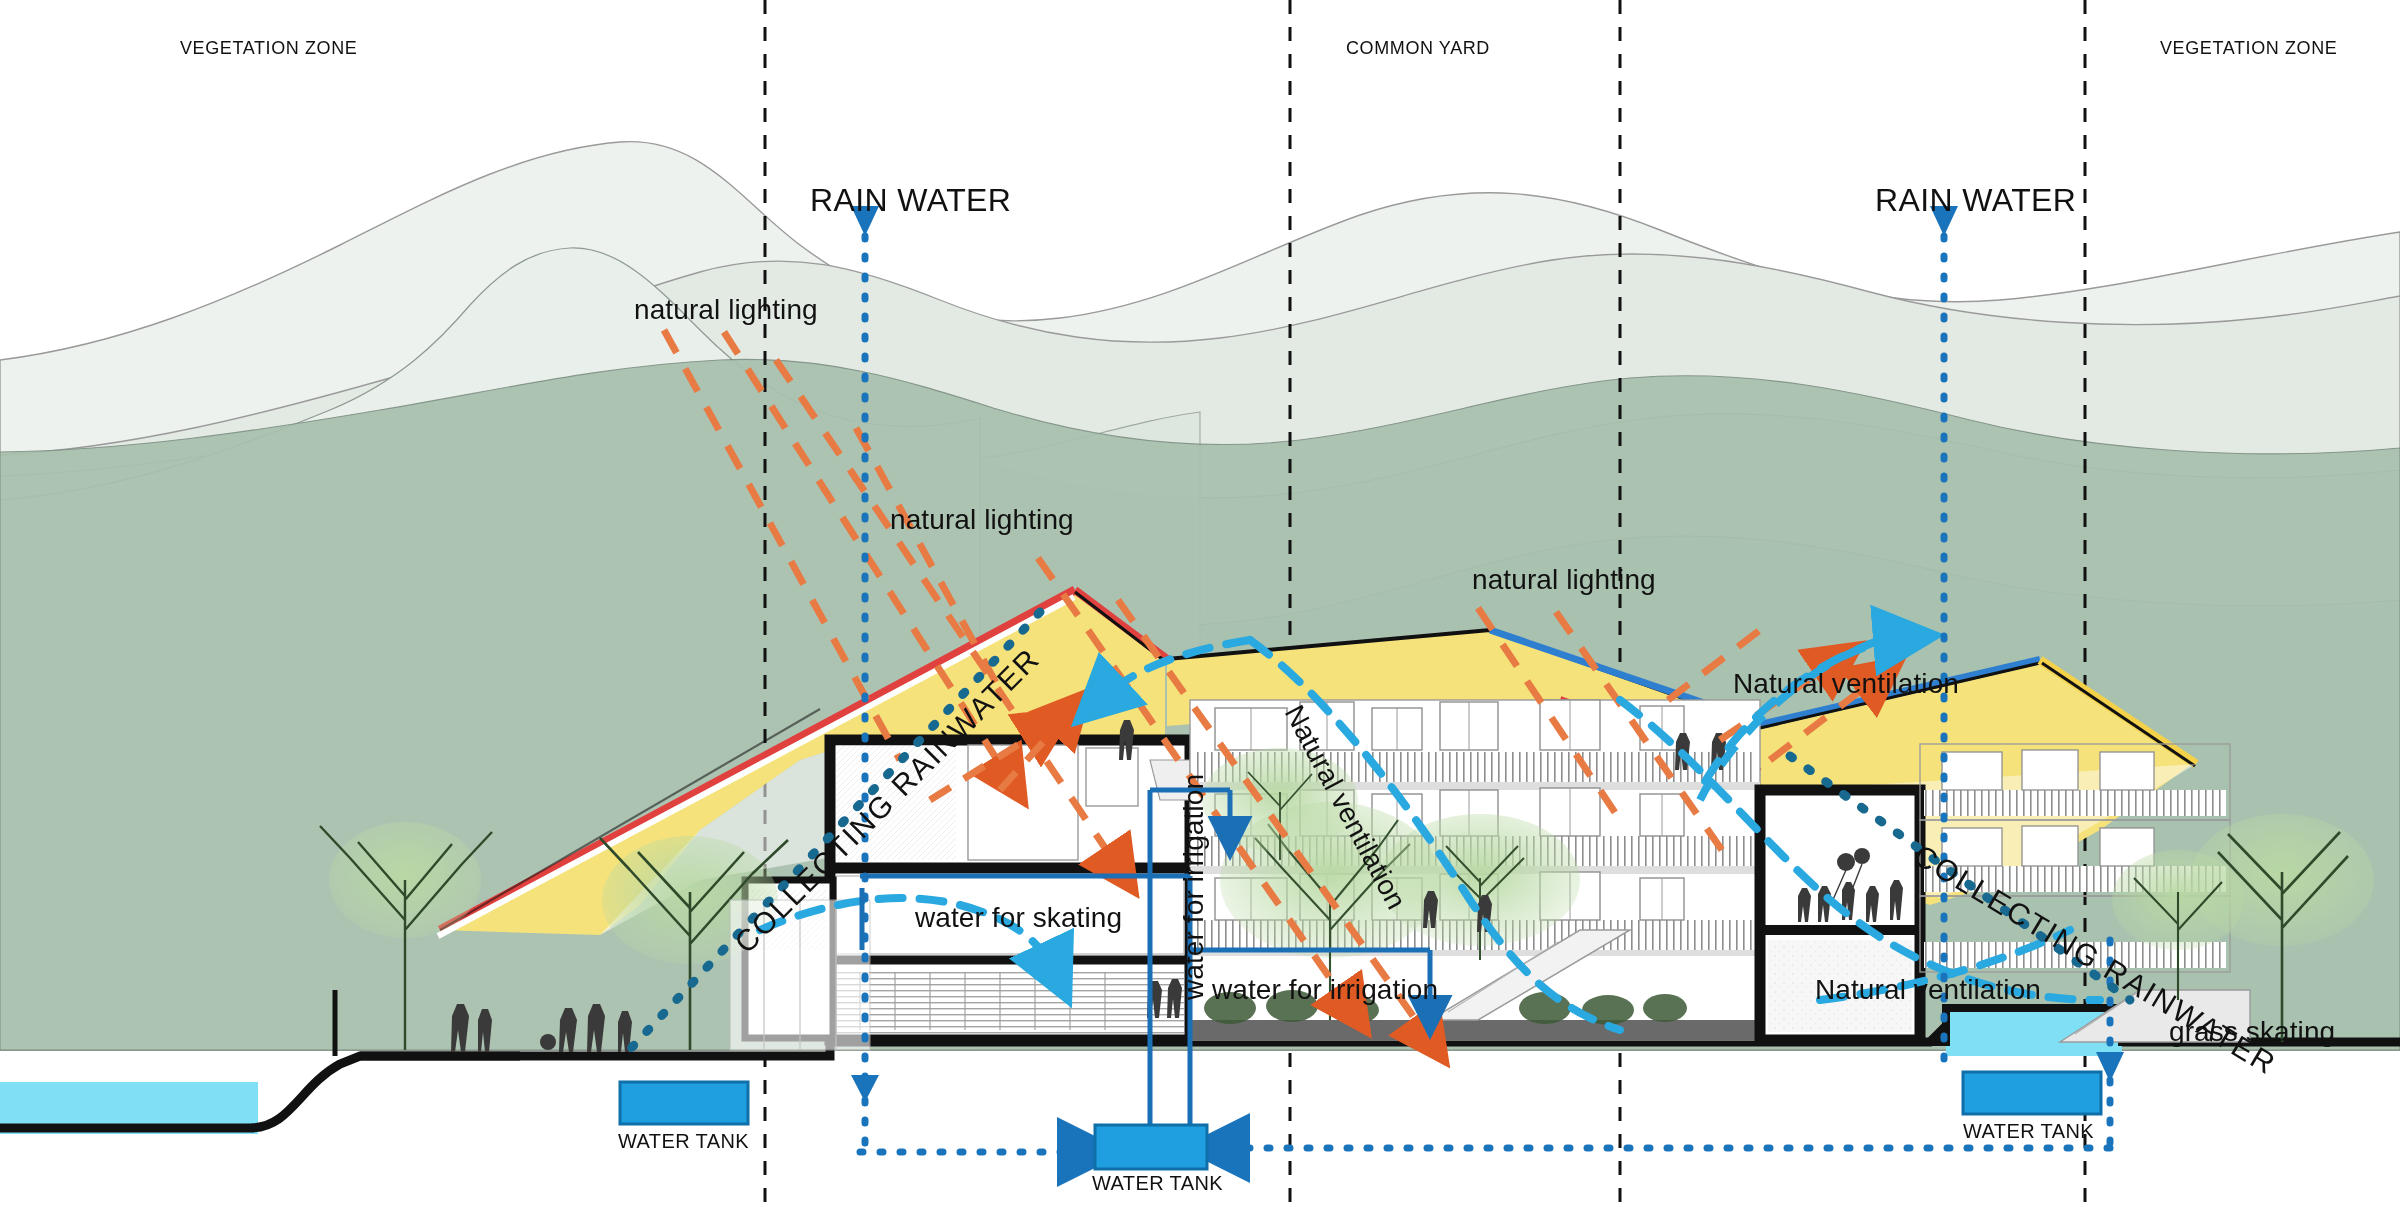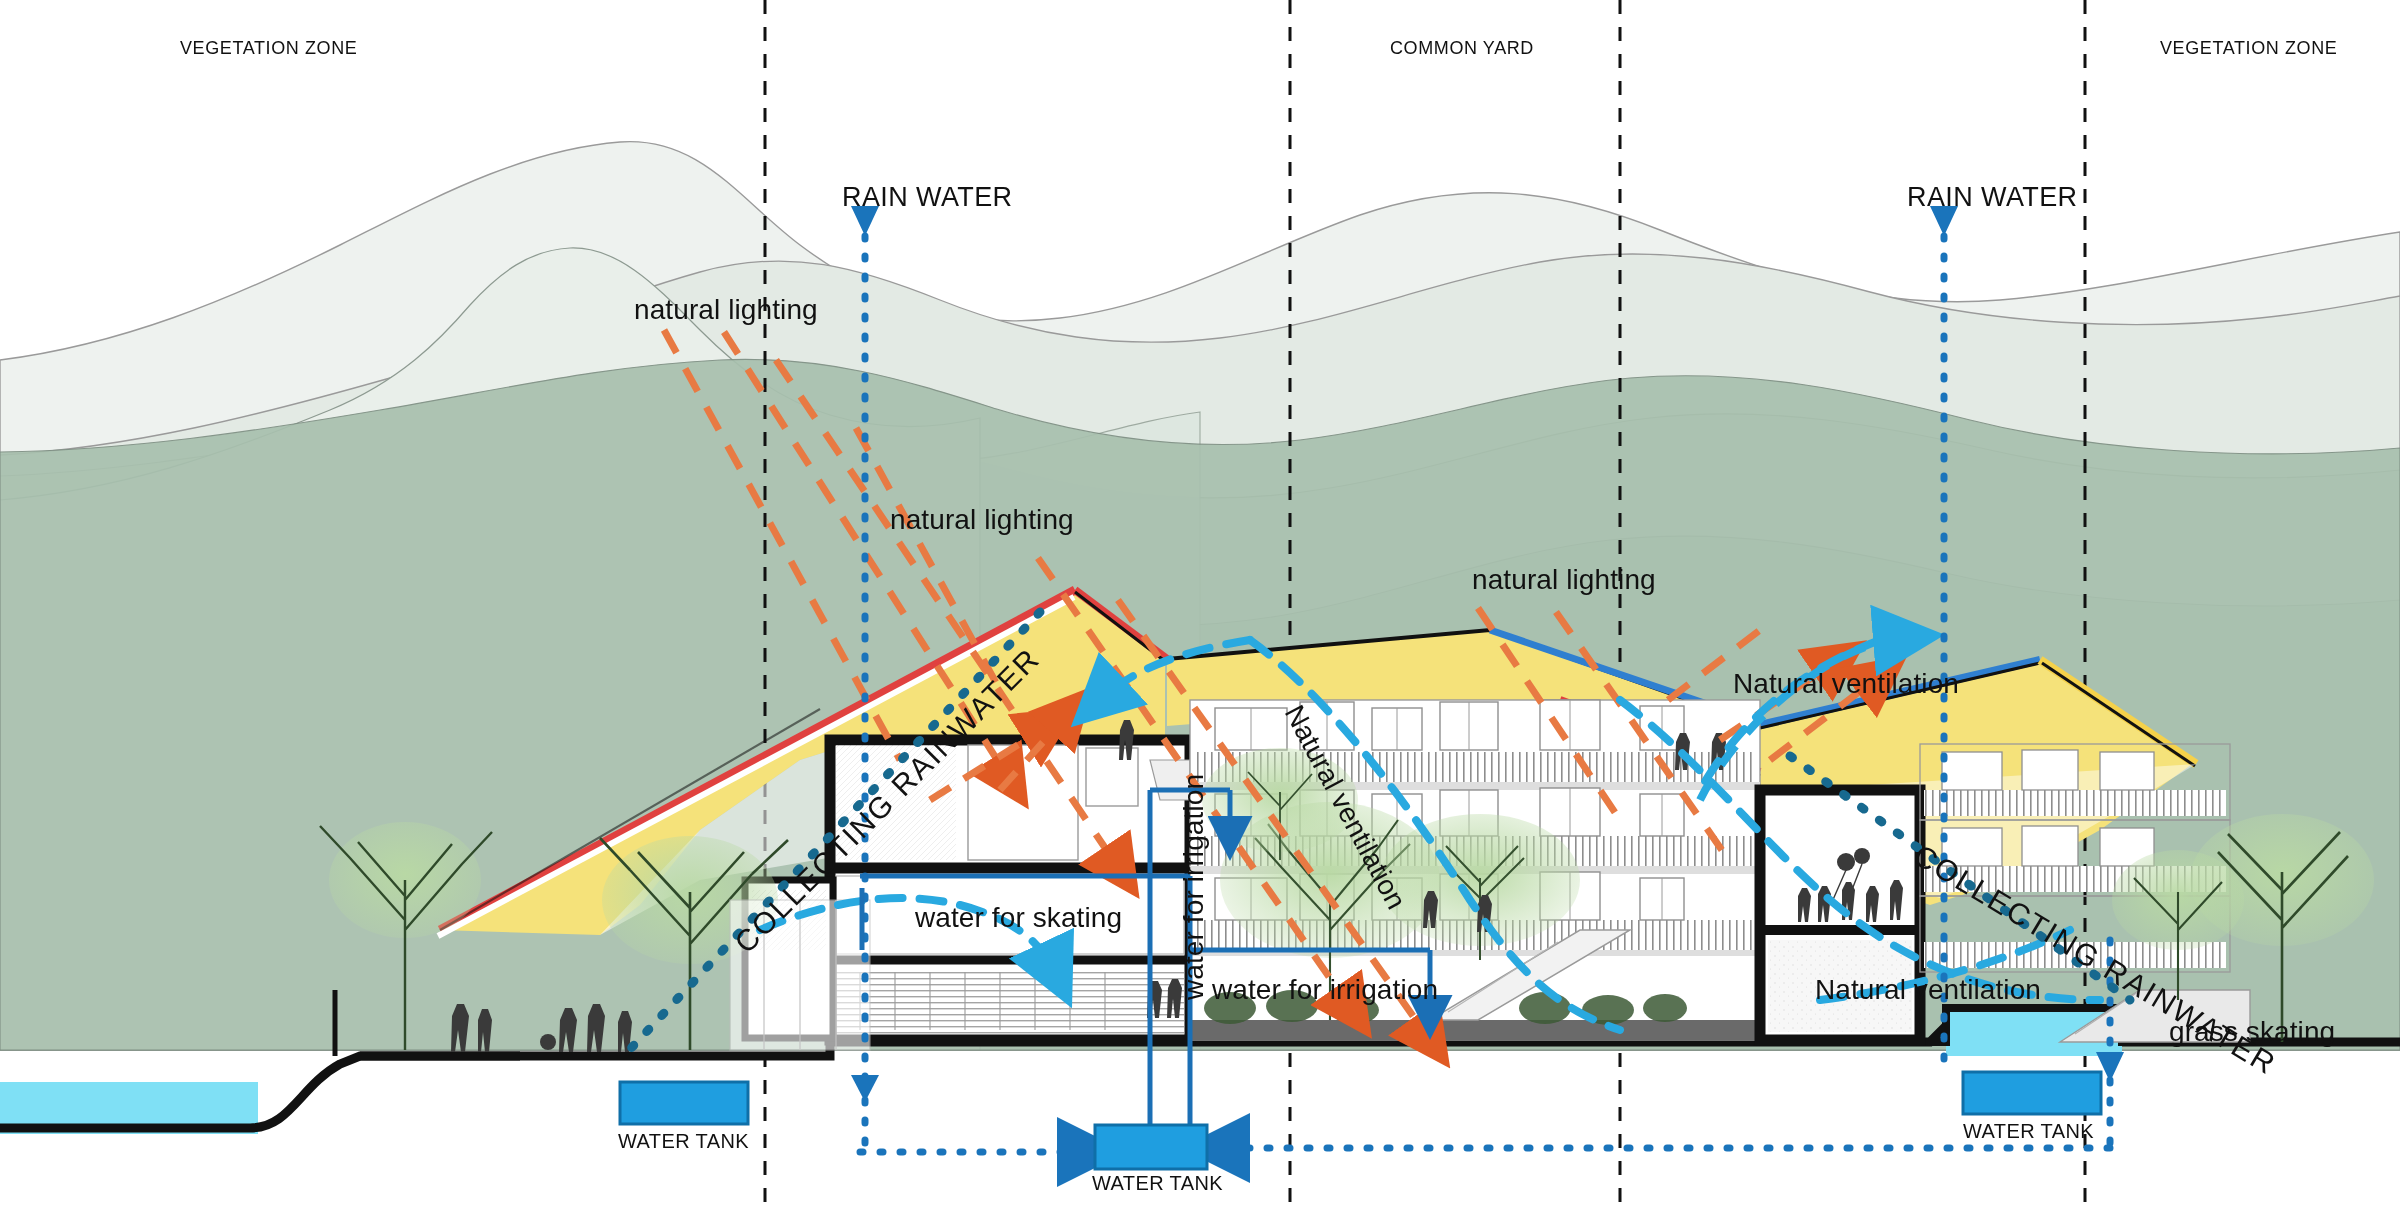--- a/index.html
+++ b/index.html
@@ -1,21 +1,21 @@
 <!DOCTYPE html>
 <html><head>
 <meta charset="utf-8">
 <style>
   html,body{margin:0;padding:0;background:#fff;}
   body{font-family:"Liberation Sans",sans-serif;}
   #stage{position:relative;width:2400px;height:1212px;background:#ffffff;overflow:hidden;}
   #stage svg{position:absolute;top:0;left:0;width:2400px;height:1212px;}
   .lbl{position:absolute;white-space:nowrap;color:#111;}
   .zone-lbl{font-size:18px;letter-spacing:.6px;text-align:center;}
-  .rain-lbl{font-size:27px;letter-spacing:.4px;margin-left:32px;}
+  .rain-lbl{font-size:32px;letter-spacing:.4px;}
   .tank-lbl{font-size:20px;letter-spacing:.4px;}
   .soft-lbl{font-size:28px;letter-spacing:.1px;}
   .rot-lbl{font-size:30px;letter-spacing:2px;transform-origin:0 0;}
 </style>
 </head>
 <body>
 
 <div id="stage">
 
 <svg viewBox="0 0 2400 1212" xmlns="http://www.w3.org/2000/svg">
@@ -420,21 +420,21 @@
   <g>
     <rect x="1095" y="1125" width="112" height="44" fill="#1f9ee0" stroke="#0f6fa8" stroke-width="3"></rect>
   </g>
   <g>
     <rect x="1963" y="1072" width="138" height="42" fill="#1f9ee0" stroke="#0f6fa8" stroke-width="3"></rect>
   </g>
 
 </svg>
 
 <div class="lbl zone-lbl" style="left:180px;top:38px;">VEGETATION ZONE</div>
-<div class="lbl zone-lbl" style="left:1390px;top:38px;">COMMON YARD</div>
+<div class="lbl zone-lbl" style="left:1346px;top:38px;">COMMON YARD</div>
 <div class="lbl zone-lbl" style="left:2160px;top:38px;">VEGETATION ZONE</div>
 
 <div class="lbl rain-lbl" style="left:810px;top:182px;">RAIN WATER</div>
 <div class="lbl rain-lbl" style="left:1875px;top:182px;">RAIN WATER</div>
 
 <div class="lbl tank-lbl" style="left:618px;top:1130px;">WATER TANK</div>
 <div class="lbl tank-lbl" style="left:1092px;top:1172px;">WATER TANK</div>
 <div class="lbl tank-lbl" style="left:1963px;top:1120px;">WATER TANK</div>
 
 <div class="lbl soft-lbl" style="left:634px;top:294px;">natural lighting</div>

